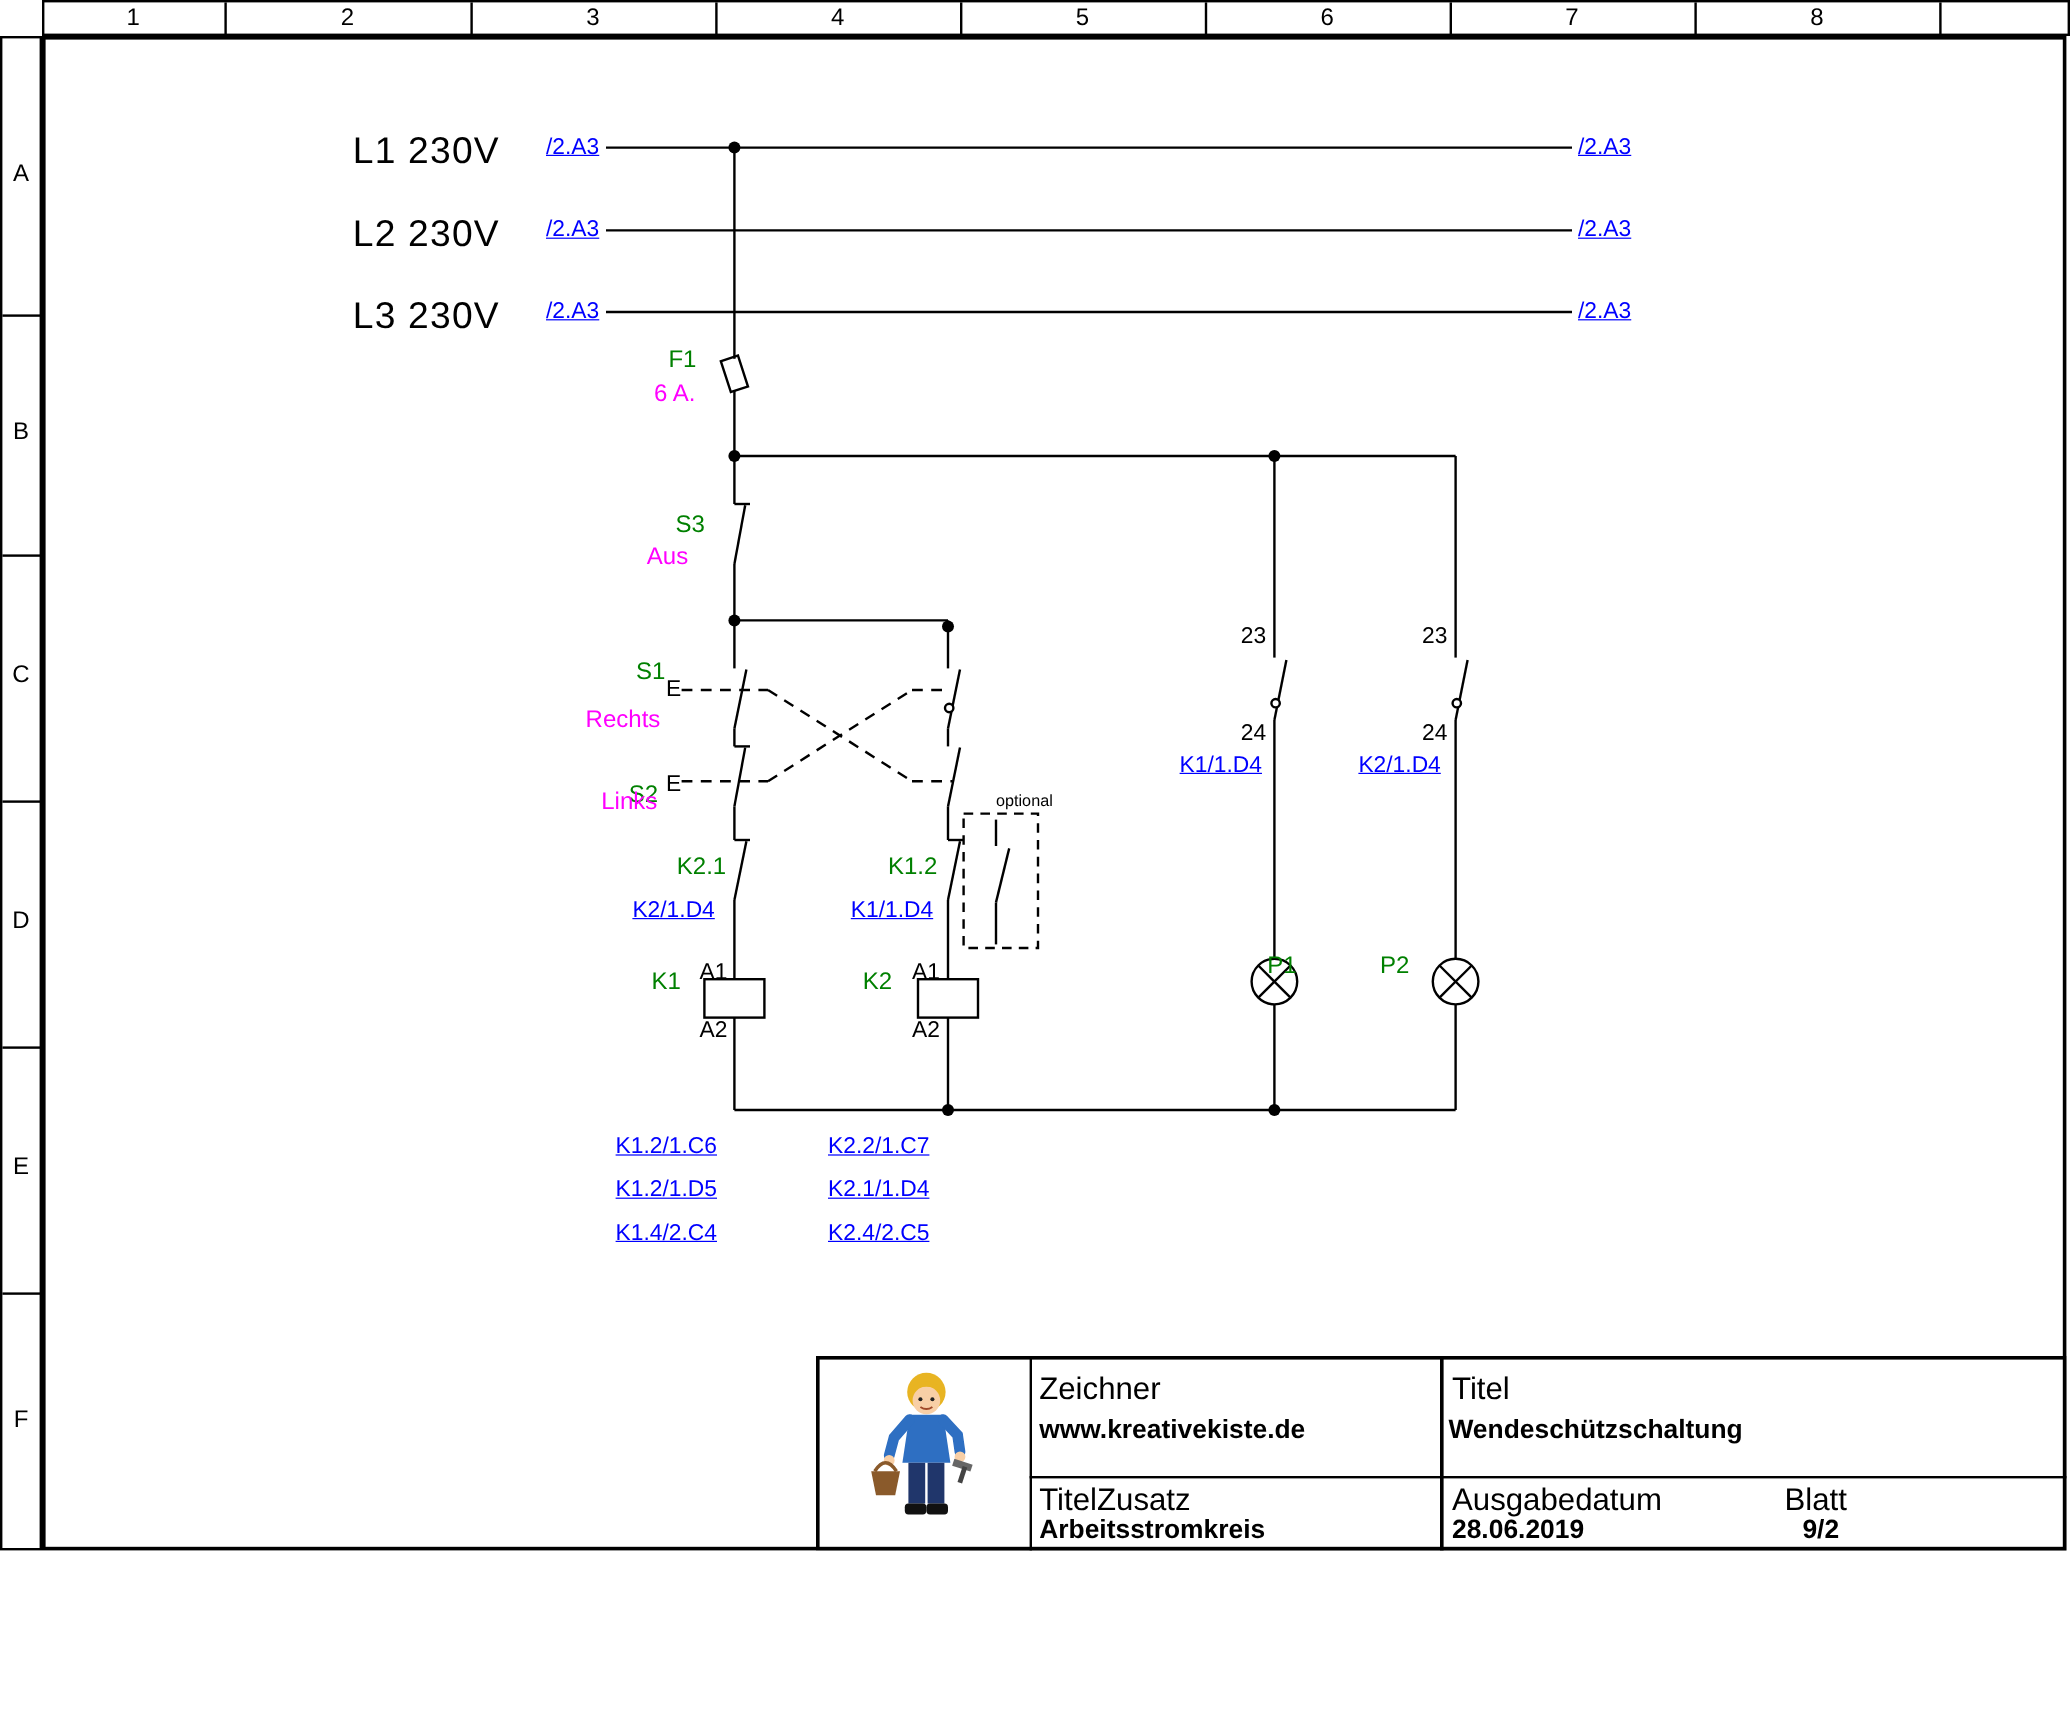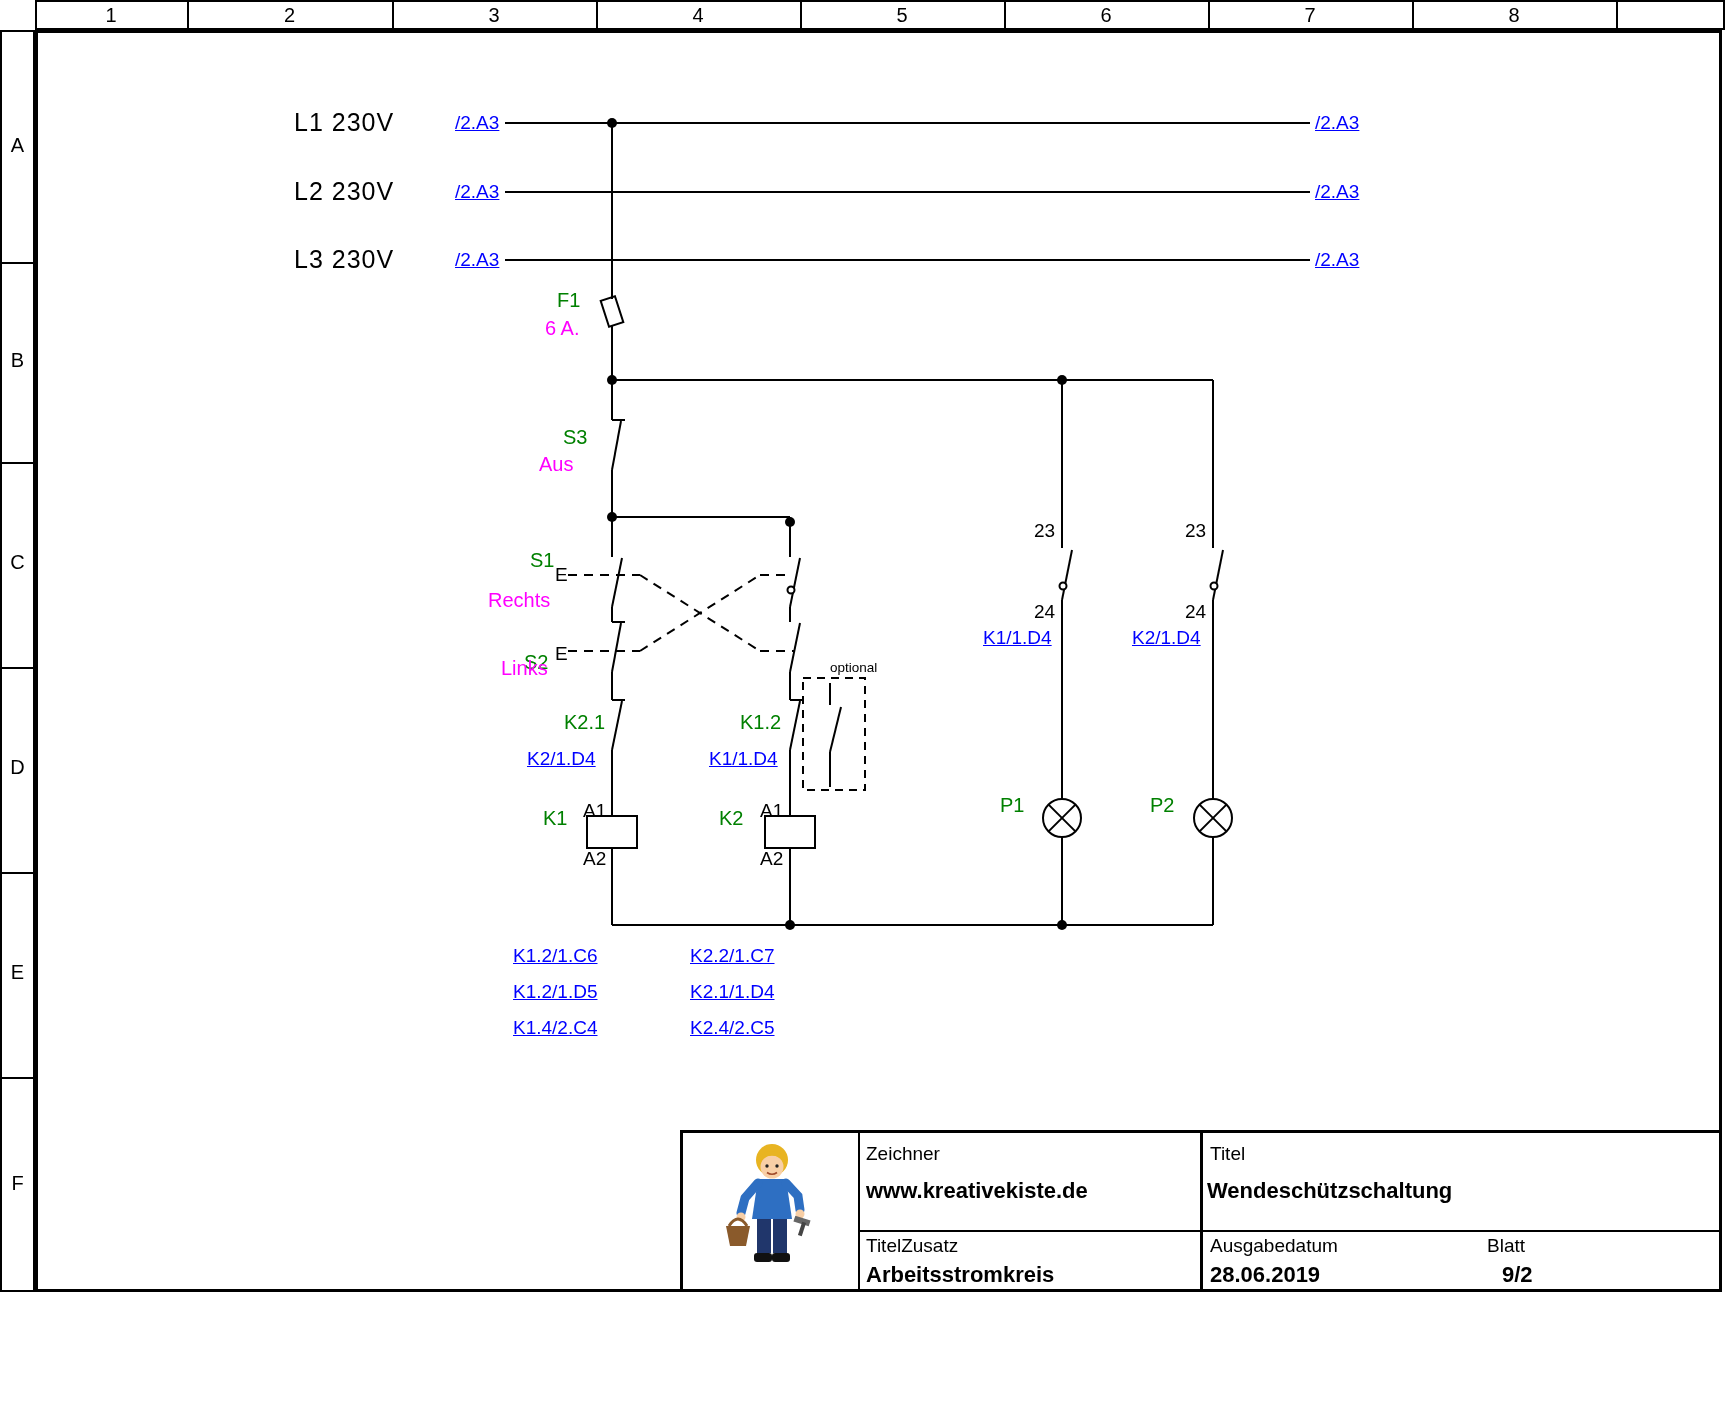--- a/index.html
+++ b/index.html
@@ -3,26 +3,26 @@
 <meta charset="utf-8">
 <style>
   *{margin:0;padding:0;box-sizing:border-box}
   html,body{background:#fff}
   .canvas{position:relative;width:1725px;height:1425px;background:#fff;
           font-family:"Liberation Sans",sans-serif;color:#000;overflow:hidden}
   .t{position:absolute;white-space:nowrap;line-height:1}
   .g{color:#008000}
   .m{color:#ff00ff}
   .b{color:#0000ff;text-decoration:underline;cursor:pointer}
-  .f25{font-size:25px;letter-spacing:1px}
+  .f25{font-size:31px;letter-spacing:1px}
   .f20{font-size:20px}
   .f19{font-size:19px}
   .f13{font-size:13.5px}
   .bold22{font-size:22px;font-weight:bold}
-  .f19l{font-size:19px}
+  .f19l{font-size:26px}
   
   .topruler{position:absolute;left:35px;top:0;width:1690px;height:30px;border:2px solid #000}
   .leftruler{position:absolute;left:0;top:30px;width:35px;height:1262px;border:2px solid #000}
   .ruler-num{position:absolute;top:0;height:30px;display:flex;align-items:center;justify-content:center;font-size:20px}
   .ruler-letter{position:absolute;left:0;width:35px;display:flex;align-items:center;justify-content:center;font-size:20px}
   .tick-v{position:absolute;top:0;width:2px;height:30px;background:#000}
   .tick-h{position:absolute;left:0;height:2px;width:35px;background:#000}
   
   .frame{position:absolute;left:35px;top:30px;width:1687px;height:1262px;border:3px solid #000}
   .circuit-svg{position:absolute;left:0;top:0}
@@ -235,21 +235,21 @@
   <span class="t f19" style="left:760px;top:801px">A1</span>
   <span class="t f19" style="left:760px;top:849px">A2</span>
 
   <span class="t f19" style="left:1034px;top:521px">23</span>
   <span class="t f19" style="left:1034px;top:602px">24</span>
   <span class="t f19 b" style="left:983px;top:628px">K1/1.D4</span>
   <span class="t f19" style="left:1185px;top:521px">23</span>
   <span class="t f19" style="left:1185px;top:602px">24</span>
   <span class="t f19 b" style="left:1132px;top:628px">K2/1.D4</span>
 
-  <span class="t f20 g" style="left:1000px;top:795px">P1</span>
+  <span class="t f20 g" style="left:1056px;top:795px">P1</span>
   <span class="t f20 g" style="left:1150px;top:795px">P2</span>
 
   <span class="t f19 b" style="left:513px;top:946px">K1.2/1.C6</span>
   <span class="t f19 b" style="left:513px;top:982px">K1.2/1.D5</span>
   <span class="t f19 b" style="left:513px;top:1018px">K1.4/2.C4</span>
   <span class="t f19 b" style="left:690px;top:946px">K2.2/1.C7</span>
   <span class="t f19 b" style="left:690px;top:982px">K2.1/1.D4</span>
   <span class="t f19 b" style="left:690px;top:1018px">K2.4/2.C5</span>
 
   <div class="tb"></div>

